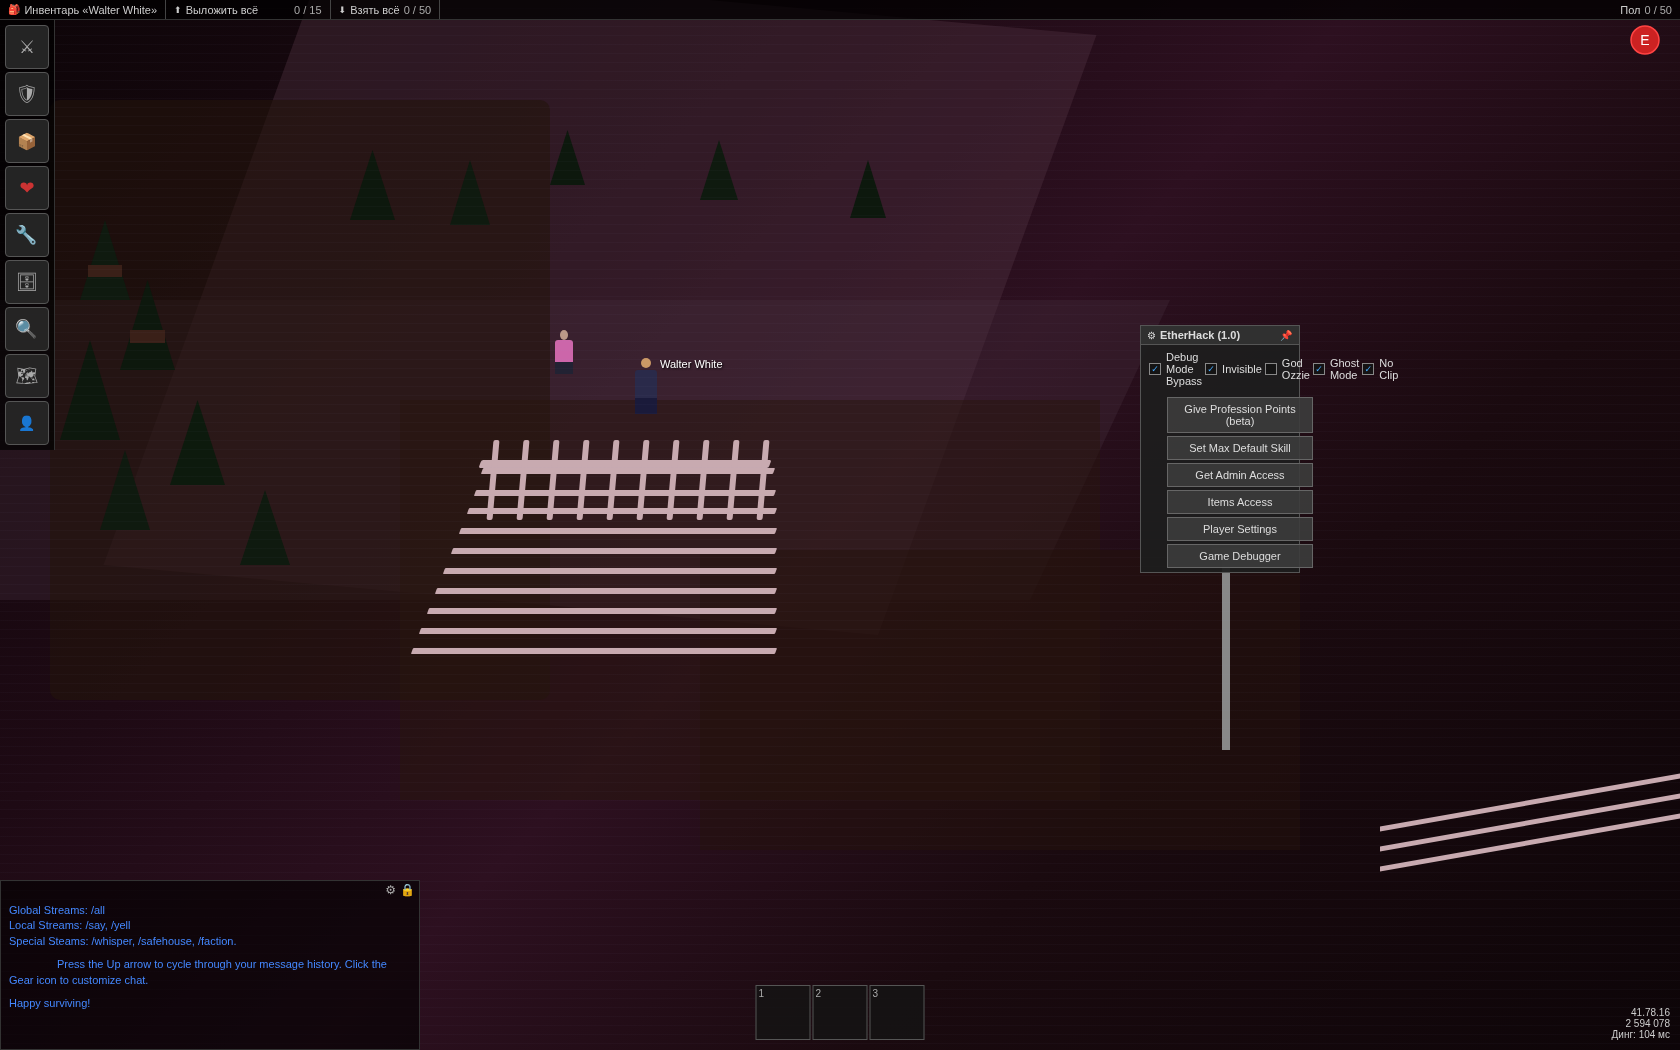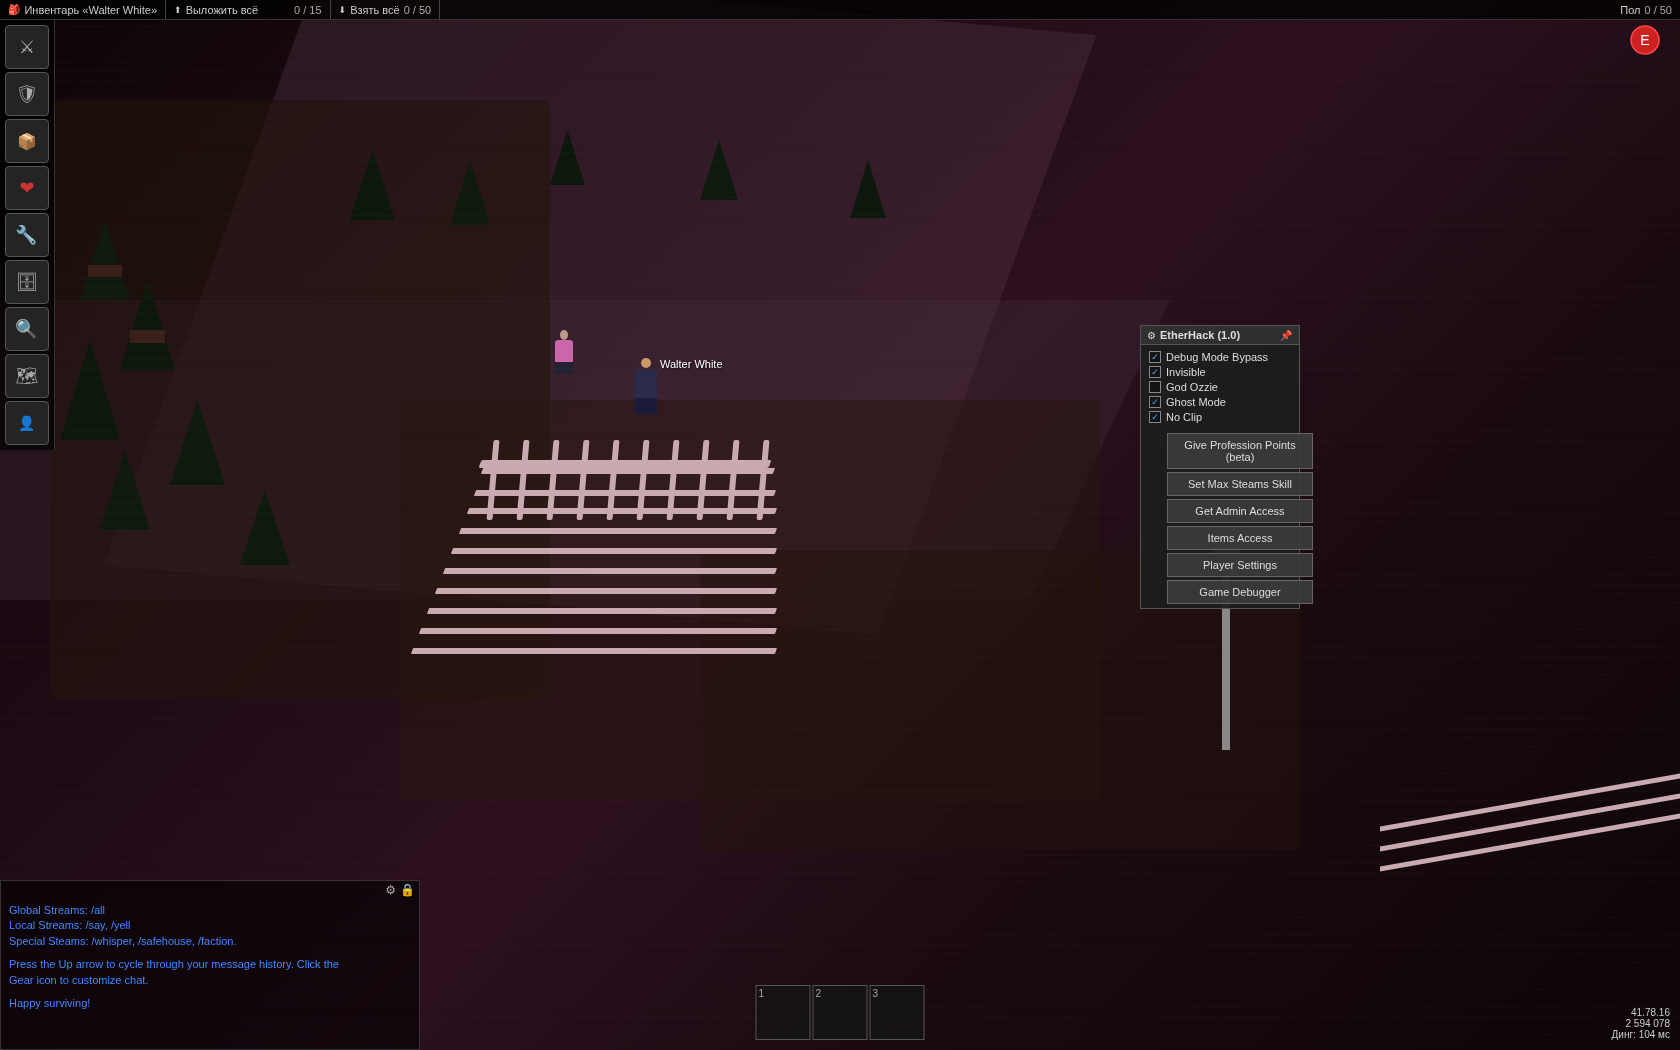--- a/index.html
+++ b/index.html
@@ -165,21 +165,21 @@
 
     #etherhack-title-left {
       display: flex;
       align-items: center;
       gap: 4px;
     }
 
     #etherhack-options {
       padding: 6px 8px;
       display: flex;
-      flex-direction: column;
+      flex-direction: row;
       gap: 3px;
     }
 
     .hack-option {
       display: flex;
       align-items: center;
       gap: 5px;
       cursor: pointer;
     }
 
@@ -471,39 +471,39 @@
       <span>Ghost Mode</span>
     </div>
     <div class="hack-option">
       <div class="hack-checkbox checked"></div>
       <span>No Clip</span>
     </div>
   </div>
 
   <div id="etherhack-buttons">
     <button class="hack-button">Give Profession Points (beta)</button>
-    <button class="hack-button">Set Max Steams Skill</button>
+    <button class="hack-button">Set Max Default Skill</button>
     <button class="hack-button">Get Admin Access</button>
     <button class="hack-button">Items Access</button>
     <button class="hack-button">Player Settings</button>
     <button class="hack-button">Game Debugger</button>
   </div>
 </div>
 
 <div id="chat-panel">
   <div id="chat-header">
     <span style="font-size:12px;color:#aaa;cursor:pointer;">⚙</span>
     <span style="font-size:12px;color:#aaa;cursor:pointer;">🔒</span>
   </div>
   <div id="chat-content">
     <div class="chat-line" style="color:#4488ff;">Global Streams: /all</div>
     <div class="chat-line" style="color:#4488ff;">Local Streams: /say, /yell</div>
     <div class="chat-line" style="color:#4488ff;">Special Steams: /whisper, /safehouse, /faction.</div>
     <div class="chat-line" style="height:8px;"></div>
-    <div class="chat-line" style="color:#4488ff;">Press the Up arrow to cycle through your message history. Click the</div>
+    <div class="chat-line" style="color:#4488ff;margin-left:48px;">Press the Up arrow to cycle through your message history. Click the</div>
     <div class="chat-line" style="color:#4488ff;">Gear icon to customize chat.</div>
     <div class="chat-line" style="height:8px;"></div>
     <div class="chat-line" style="color:#4488ff;">Happy surviving!</div>
   </div>
 </div>
 
 <div id="bottom-hotbar">
   <div class="hotbar-slot">
     <span class="slot-number">1</span>
   </div>

